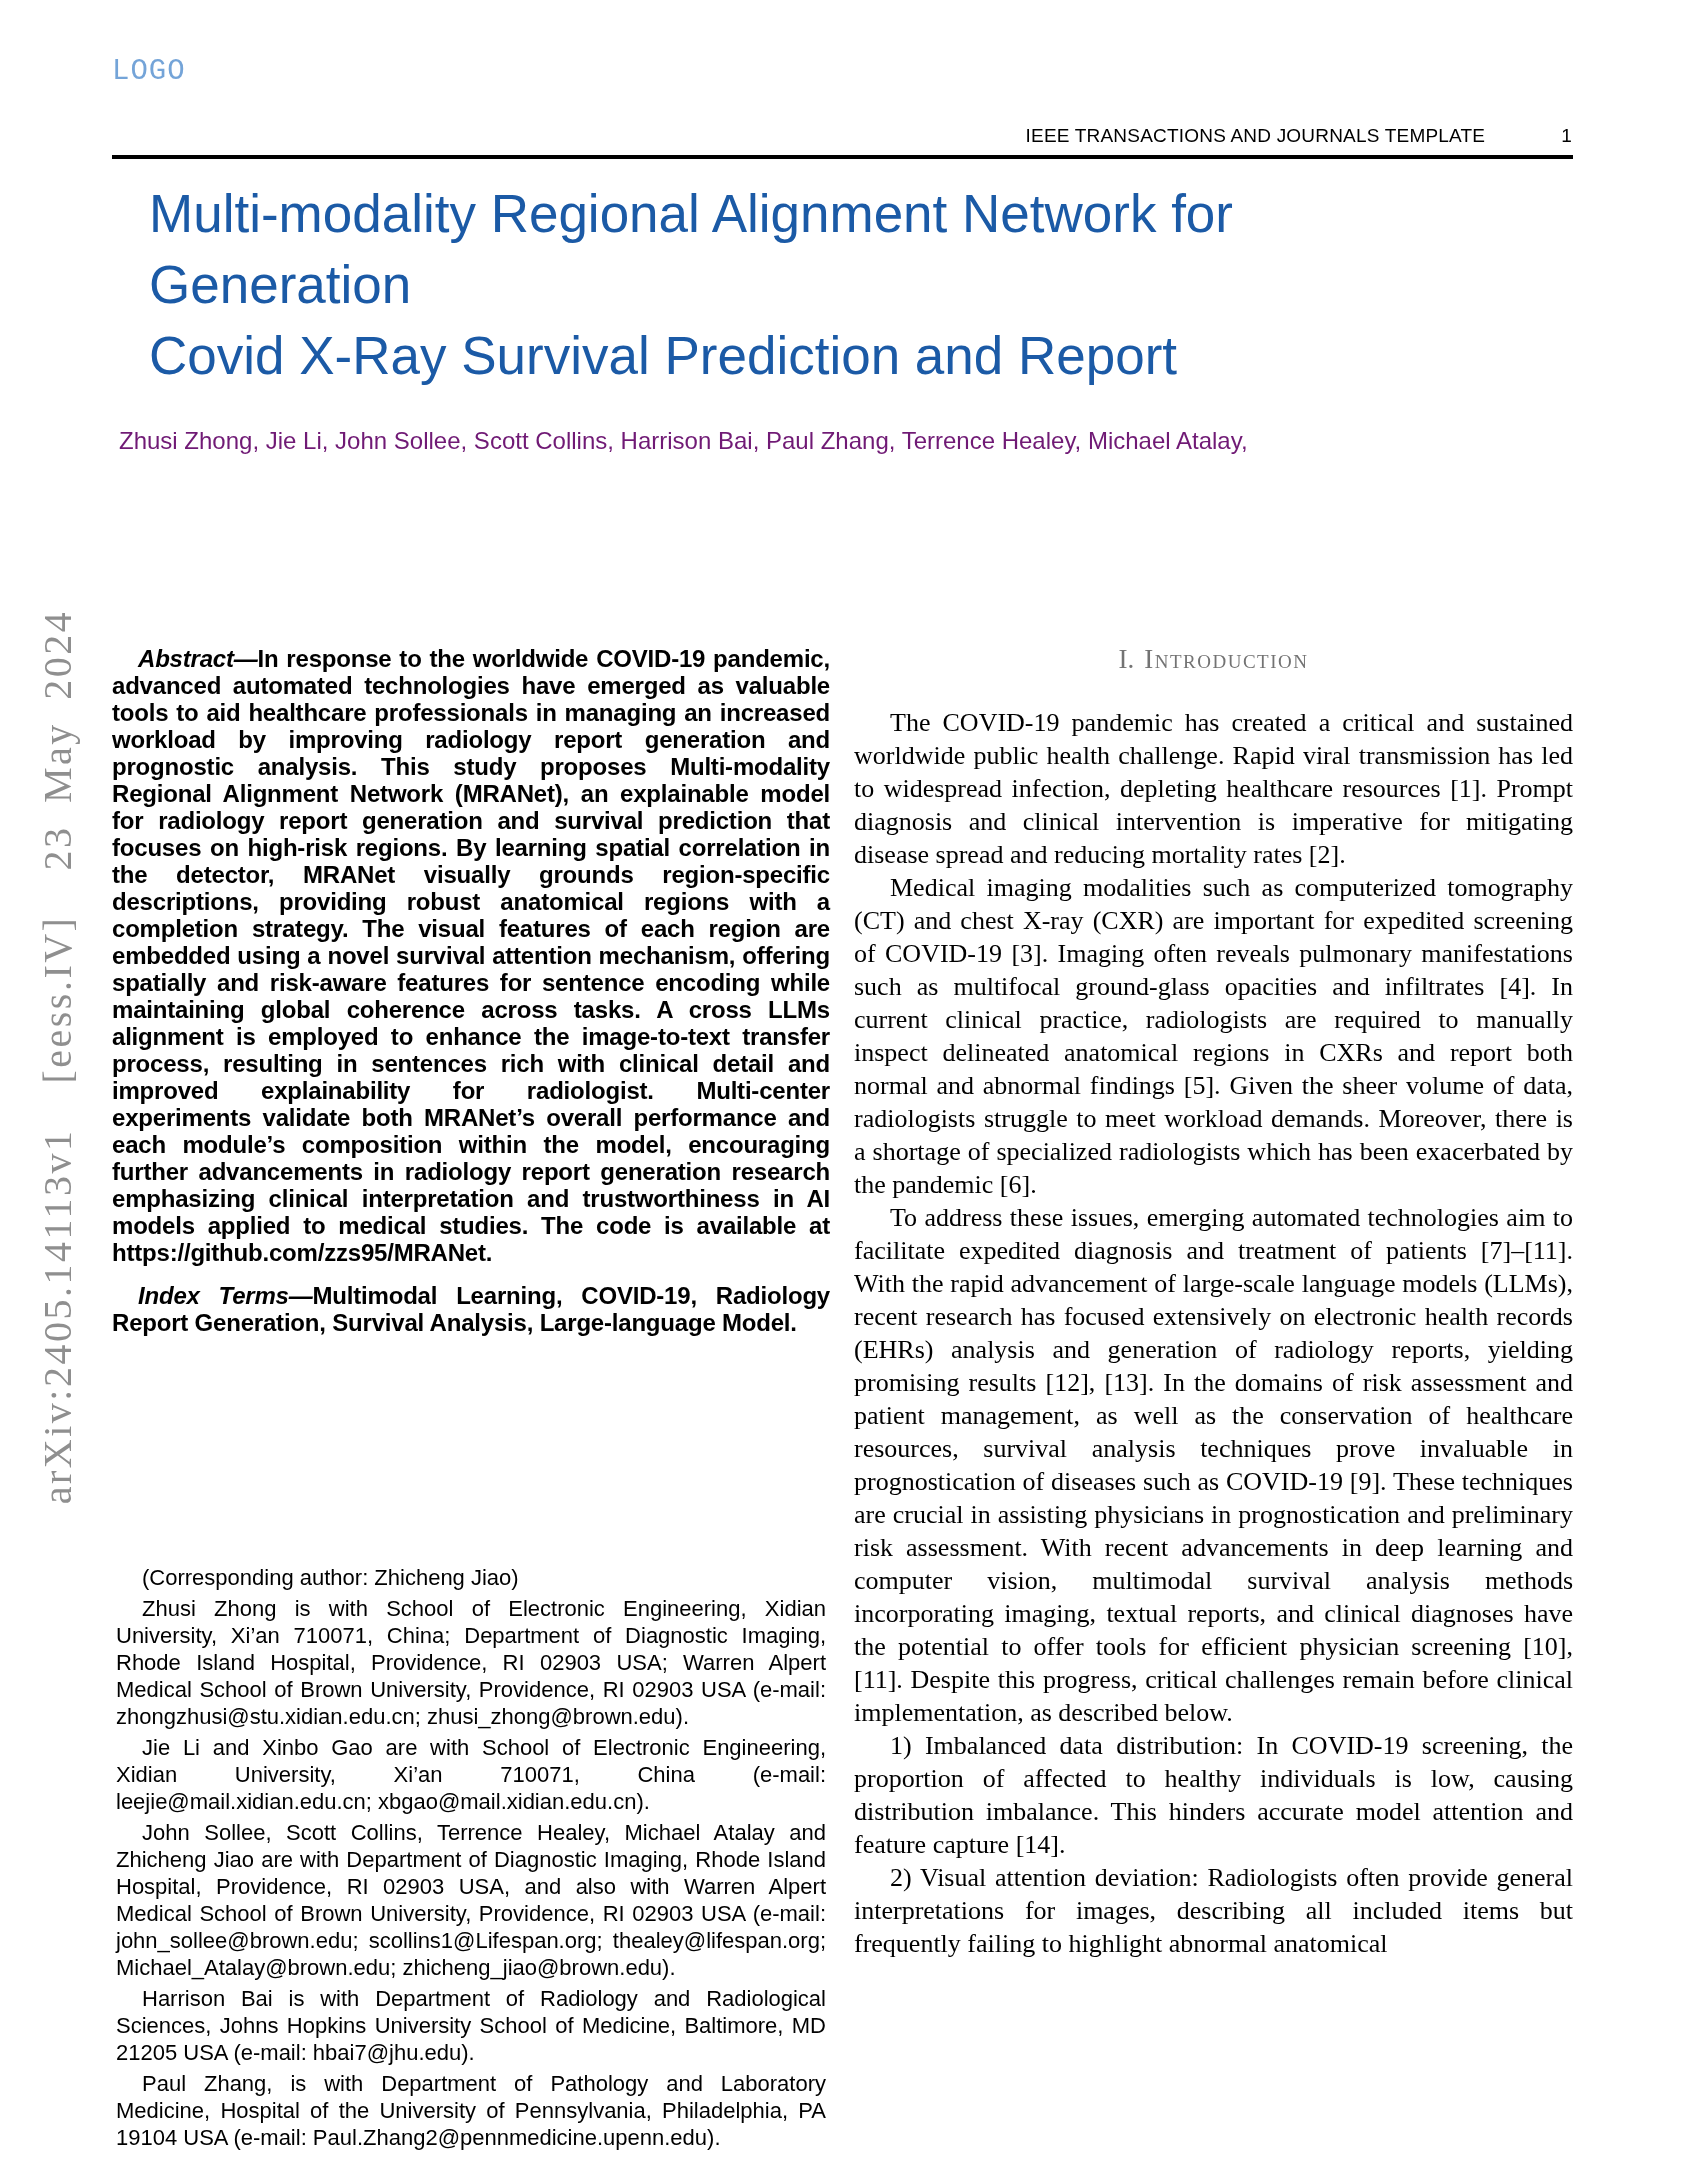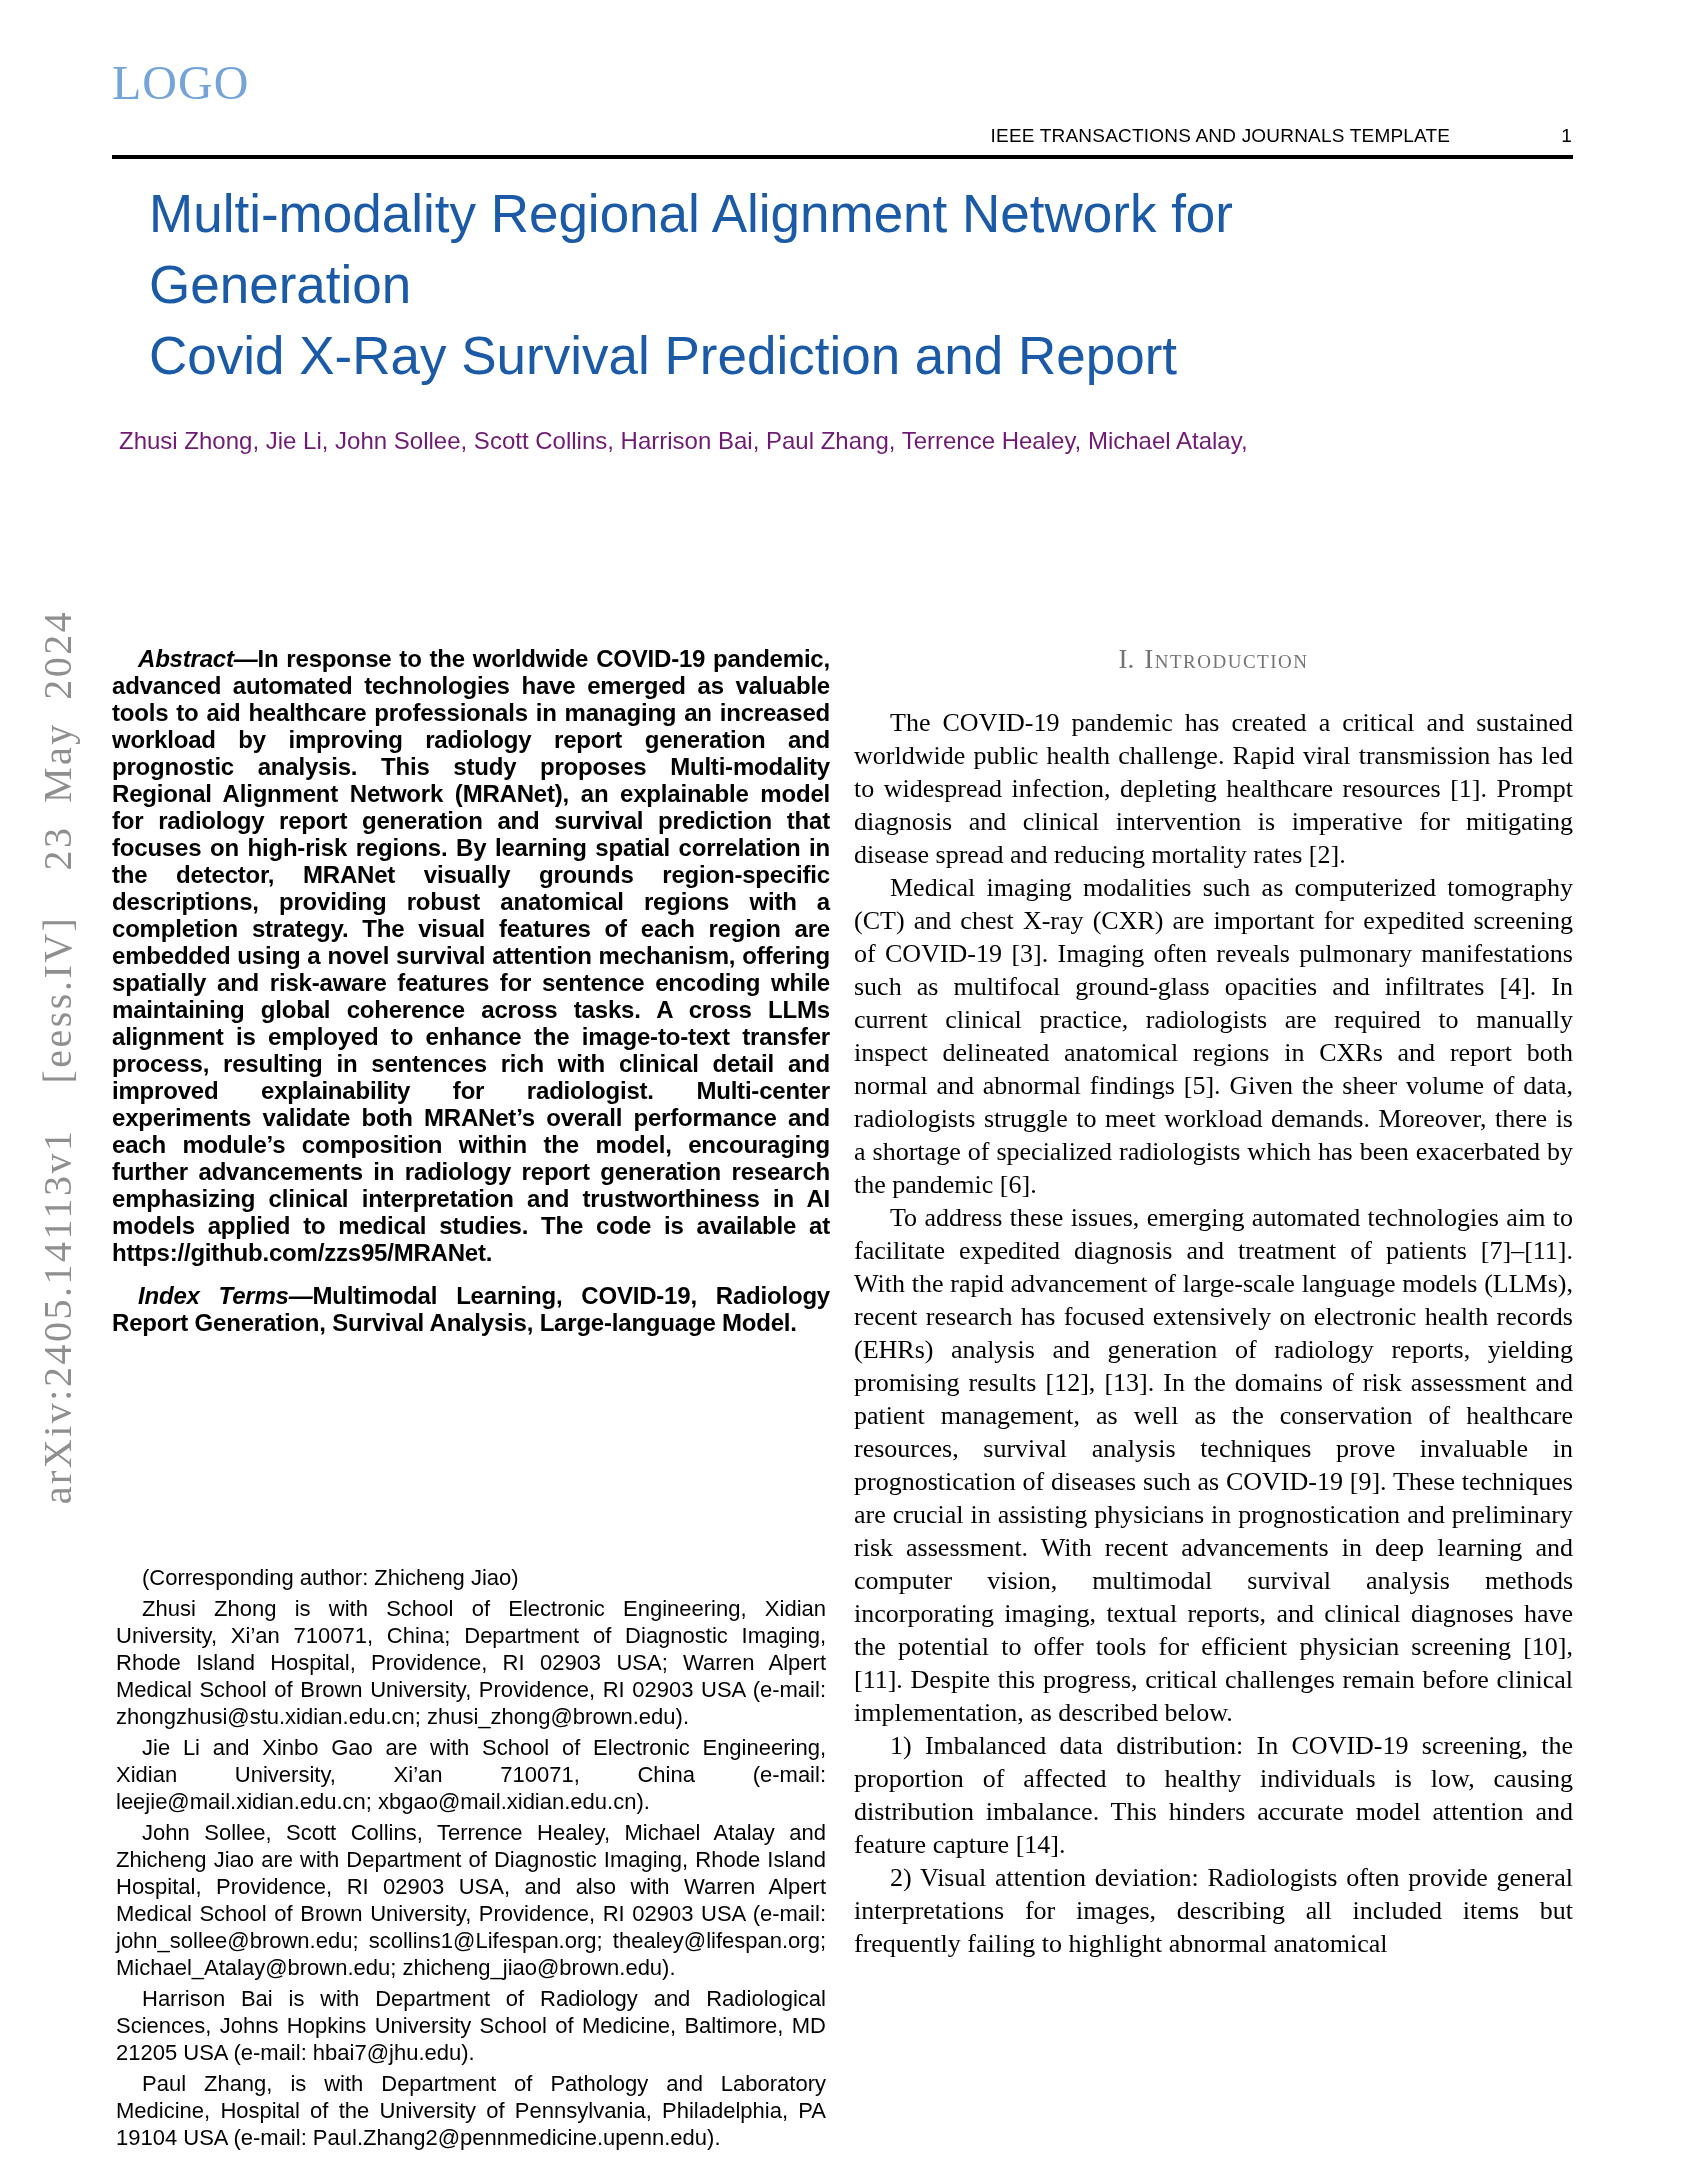--- a/index.html
+++ b/index.html
@@ -17,26 +17,26 @@
     transform:translate(-50%,-50%) rotate(-90deg);
     transform-origin:center;
     white-space:pre;
     font-family:"Liberation Serif",serif;
     font-size:40px;color:#8f8f8f;
     letter-spacing:2.5px;word-spacing:10px;
   }
   
   .logo{
     position:absolute;left:112px;top:55px;
-    font-family:Liberation Serif, serif;
-    font-size:48px;color:#74a4d8;letter-spacing:1px;
+    font-family:Liberation Mono, monospace;
+    font-size:29px;color:#74a4d8;letter-spacing:1px;
   }
   .running-head{
     position:absolute;top:125px;right:111px;
-    display:flex;align-items:baseline;gap:111px;
+    display:flex;align-items:baseline;gap:76px;
     font-size:19px;letter-spacing:0.2px;
   }
   .header-rule{
     position:absolute;left:112px;top:155px;
     width:1461px;height:4px;background:#000;
   }
   
   .title{
     position:absolute;left:149px;top:178px;width:1386px;
     margin:0;

